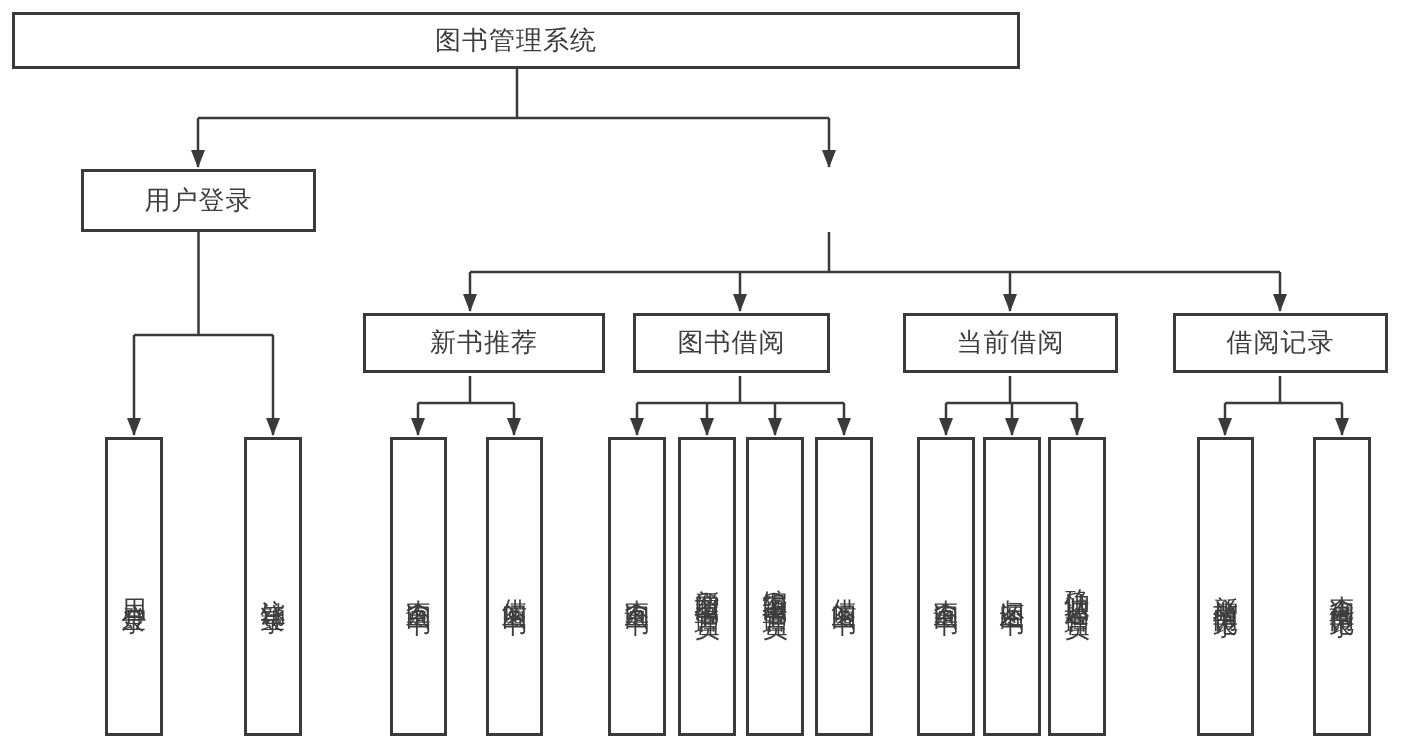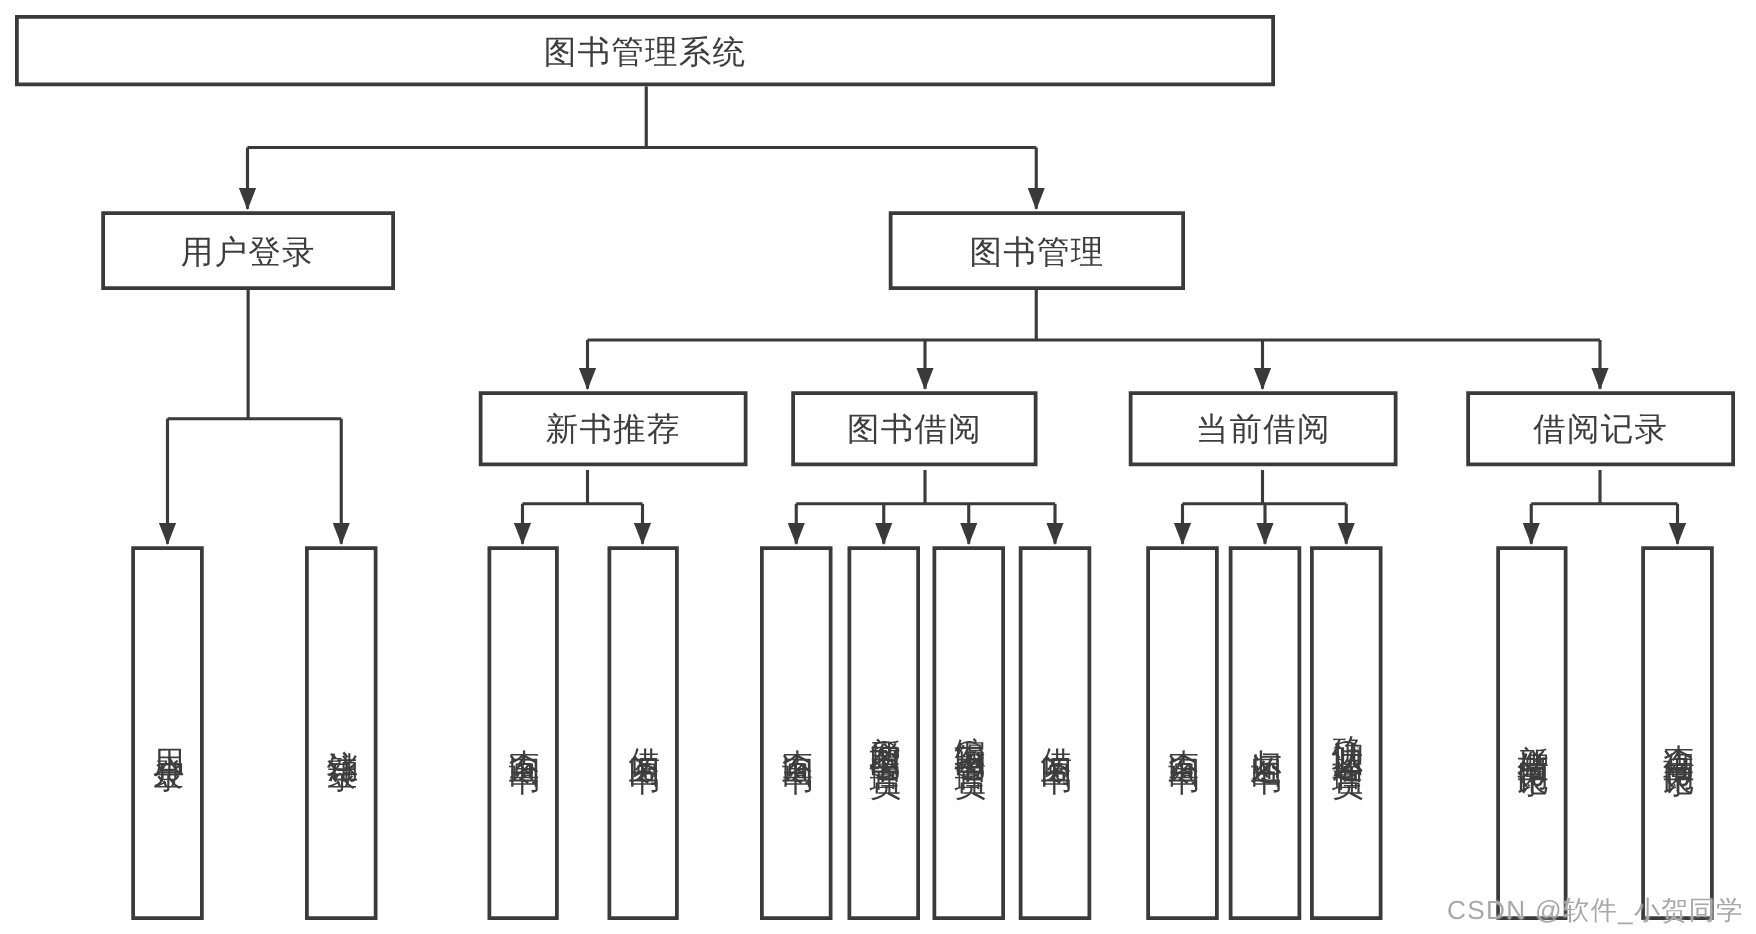--- a/index.html
+++ b/index.html
@@ -1,18 +1,18 @@
 <!DOCTYPE html>
 <html><head>
 <meta charset="utf-8">
 <style>
   html,body{margin:0;padding:0;background:#ffffff;}
   #canvas{
     position:relative;width:1405px;height:747px;background:#ffffff;
-    font-family:Liberation Sans, sans-serif;overflow:hidden;
+    font-family:Liberation Serif, serif;overflow:hidden;
   }
   #wires{position:absolute;left:0;top:0;z-index:0;}
   .node{
     position:absolute;box-sizing:border-box;background:#ffffff;
     border:3px solid #3a3a3a;display:flex;align-items:center;justify-content:center;
     color:#3d3d3d;z-index:1;
   }
   .node .lbl{font-size:26px;line-height:1;letter-spacing:1px;white-space:nowrap;}
   .leaf .lbl{
     writing-mode:vertical-rl;text-orientation:mixed;
@@ -67,25 +67,22 @@
     </g>
   </svg>
 
   <div class="node" style="left:12px;top:12px;width:1008px;height:57px">
     <span class="lbl">图书管理系统</span>
   </div>
 
   <div class="node" style="left:81px;top:169px;width:235px;height:63px">
     <span class="lbl">用户登录</span>
   </div>
-  <div class="node" style="left:711px;top:169px;width:237px;height:63px">
-    <span class="lbl">图书管理</span>
-  </div>
 
-  <div class="node" style="left:383px;top:313px;width:215px;height:60px">
+  <div class="node" style="left:363px;top:313px;width:242px;height:60px">
     <span class="lbl">新书推荐</span>
   </div>
   <div class="node" style="left:633px;top:313px;width:197px;height:60px">
     <span class="lbl">图书借阅</span>
   </div>
   <div class="node" style="left:1173px;top:313px;width:215px;height:60px">
     <span class="lbl">借阅记录</span>
   </div>
   <div class="node" style="left:903px;top:313px;width:215px;height:60px">
     <span class="lbl">当前借阅</span>
@@ -128,15 +125,14 @@
     <span class="lbl">确认归还（管理员）</span>
   </div>
 
   <div class="node leaf" style="left:1197px;top:437px;width:57px;height:299px">
     <span class="lbl">新增借阅记录</span>
   </div>
   <div class="node leaf" style="left:1313px;top:437px;width:58px;height:299px">
     <span class="lbl">查询借阅记录</span>
   </div>
 
-  <div id="watermark">CSDN @软件_小贺同学</div>
 
 </div>
 
 </body></html>

